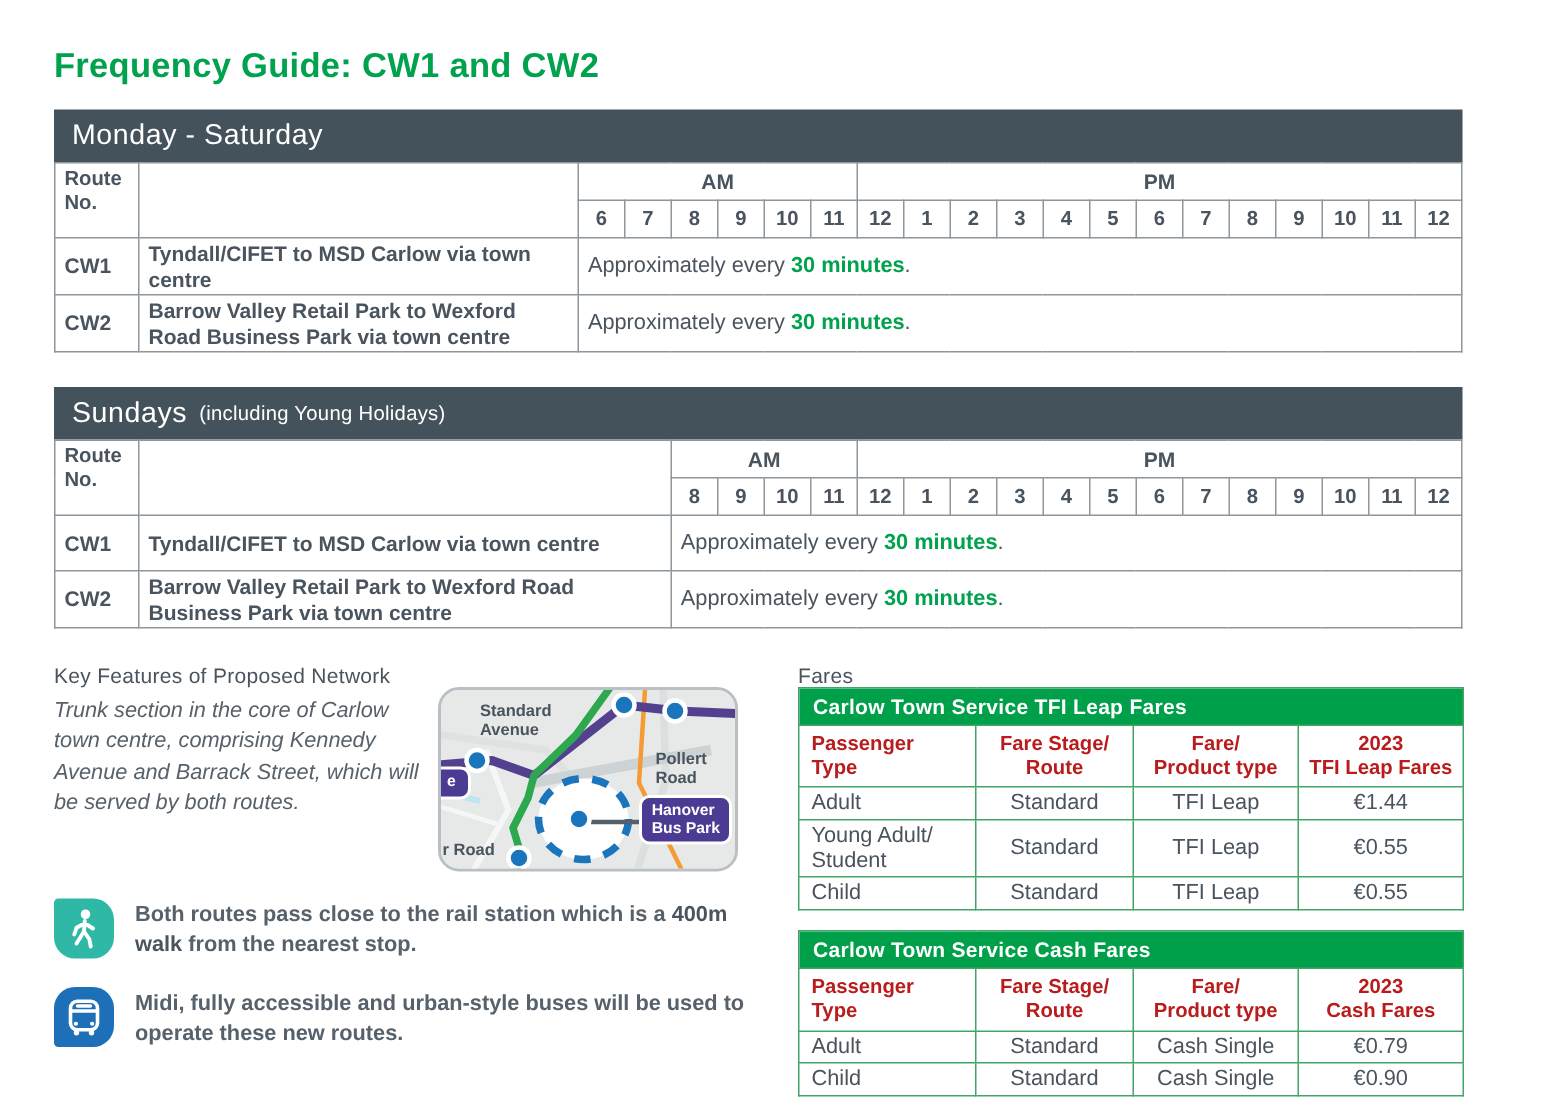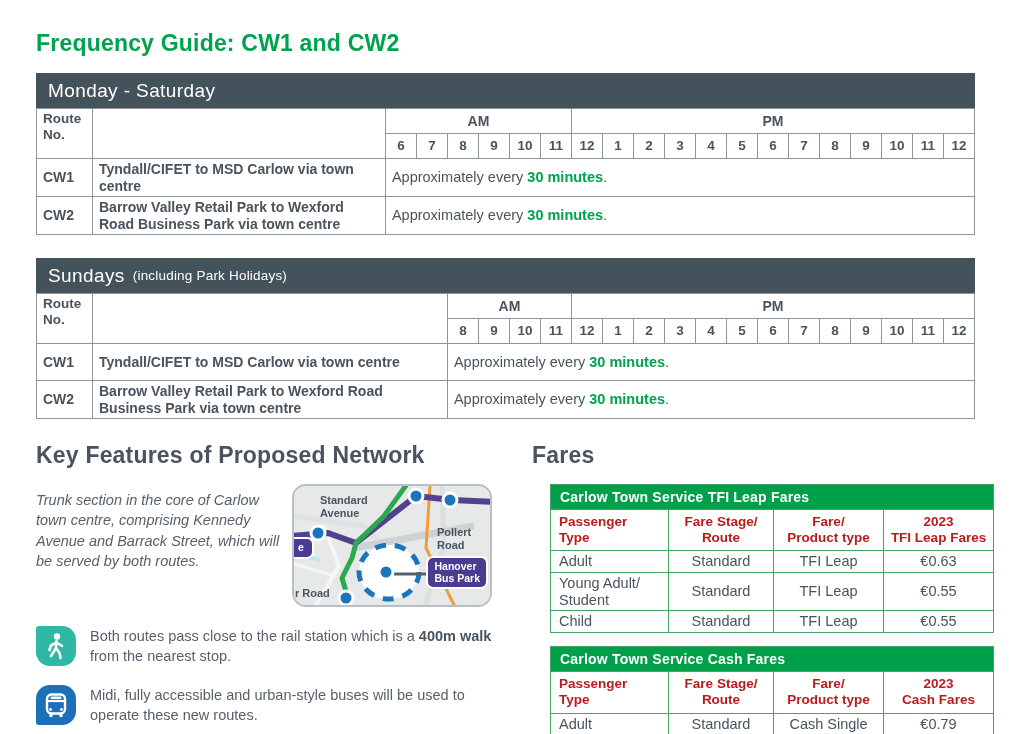--- a/index.html
+++ b/index.html
@@ -43,22 +43,21 @@
   .td-desc { font-weight:bold; vertical-align:middle; }
   .td-freq { vertical-align:middle; font-size:14.5px; }
   .td-freq .green { color:#00a24e; font-weight:bold; }
 
   
   .bottom { display:flex; margin-top:20px; }
   .col-left { width:474px; margin-right:35px; }
   .col-right { width:443px; }
 
   h2.sect {
-    font-size:23px; font-weight:bold; color:#4a545e; letter-spacing:.2px;
-    margin-bottom:15px;
+    font-size:14px; font-weight:normal; color:#4a545e; letter-spacing:.2px;
   }
 
   .kf-row { display:flex; }
   .kf-text { width:248px; font-size:14.5px; line-height:1.4; color:#57616b; padding-top:6px;font-style:italic; }
 
   
   .map {
     width:200px; height:123px; margin-left:8px;
     background:#e7e9e9; border:2px solid #b9c0c5; border-radius:14px;
     position:relative; overflow:hidden; flex-shrink:0;
@@ -69,32 +68,32 @@
     line-height:1.15; white-space:pre-line;
   }
   .map .chip {
     position:absolute; background:#4b3b92; color:#fff; font-weight:bold;
     border:2px solid #fff; border-radius:7px; line-height:1.1;
   }
   .chip-hanover { right:2px; top:70px; font-size:10.5px; padding:3px 6px; white-space:pre-line; }
   .chip-cut { left:-10px; top:51px; font-size:10.5px; padding:3px 8px 3px 12px; }
 
   
-  .bullet { display:flex; margin-top:18px; align-items:center; }
+  .bullet { display:flex; margin-top:18px; align-items:flex-start;font-weight:bold; }
   .bicon { width:40px; height:40px; flex-shrink:0; margin-right:14px;
            display:flex; align-items:center; justify-content:center; }
   .bicon.walk { background:#2eb8a5; border-radius:3px 14px 14px 14px; }
   .bicon.bus  { background:#1d70b7; border-radius:14px 14px 14px 3px; }
   .btext { font-size:14.5px; line-height:1.35; color:#57616b; padding-top:2px; }
   .btext b { color:#4a545e; }
 
   
   table.fares {
     width:443px; border-collapse:collapse; table-layout:fixed;
-    font-size:14.5px; color:#4a545e; margin-bottom:13px;margin-left:18px;
+    font-size:14.5px; color:#4a545e; margin-bottom:13px;
   }
   table.fares th, table.fares td { border:1px solid #43a468; }
   th.fbanner {
     background:#00a04b; color:#ffffff; text-align:left; font-size:14px;
     padding:4px 9px; letter-spacing:.2px;
   }
   th.fcol {
     color:#b91c1c; font-size:13.5px; text-align:center; padding:4px 4px;
     line-height:1.2; white-space:pre-line; vertical-align:top;
   }
@@ -176,21 +175,21 @@
         <td class="td-desc">Barrow Valley Retail Park to Wexford Road Business Park via town centre</td>
         <td class="td-freq" colspan="19"><span>Approximately every </span><span class="green">30 minutes</span><span>.</span></td>
       </tr>
     </tbody>
       </table>
   </div>
 
   <div class="freq-block">
     <div class="bar">
       <span>Sundays</span>
-      <span class="sub">(including Park Holidays)</span>
+      <span class="sub">(including Young Holidays)</span>
     </div>
     <table class="freq">
       <colgroup>
         <col style="width:56px">
           <col>
         <col style="width:31px">
           <col style="width:31px">
           <col style="width:31px">
           <col style="width:31px">
         <col style="width:31px">
@@ -343,21 +342,21 @@
 Route</th>
           <th class="fcol">Fare/
 Product type</th>
           <th class="fcol">2023
 TFI Leap Fares</th>
         </tr>
         <tr>
           <td class="fcell">Adult</td>
           <td class="fcell">Standard</td>
           <td class="fcell">TFI Leap</td>
-          <td class="fcell">€0.63</td>
+          <td class="fcell">€1.44</td>
         </tr>
         <tr>
           <td class="fcell">Young Adult/
 Student</td>
           <td class="fcell">Standard</td>
           <td class="fcell">TFI Leap</td>
           <td class="fcell">€0.55</td>
         </tr>
         <tr>
           <td class="fcell">Child</td>

